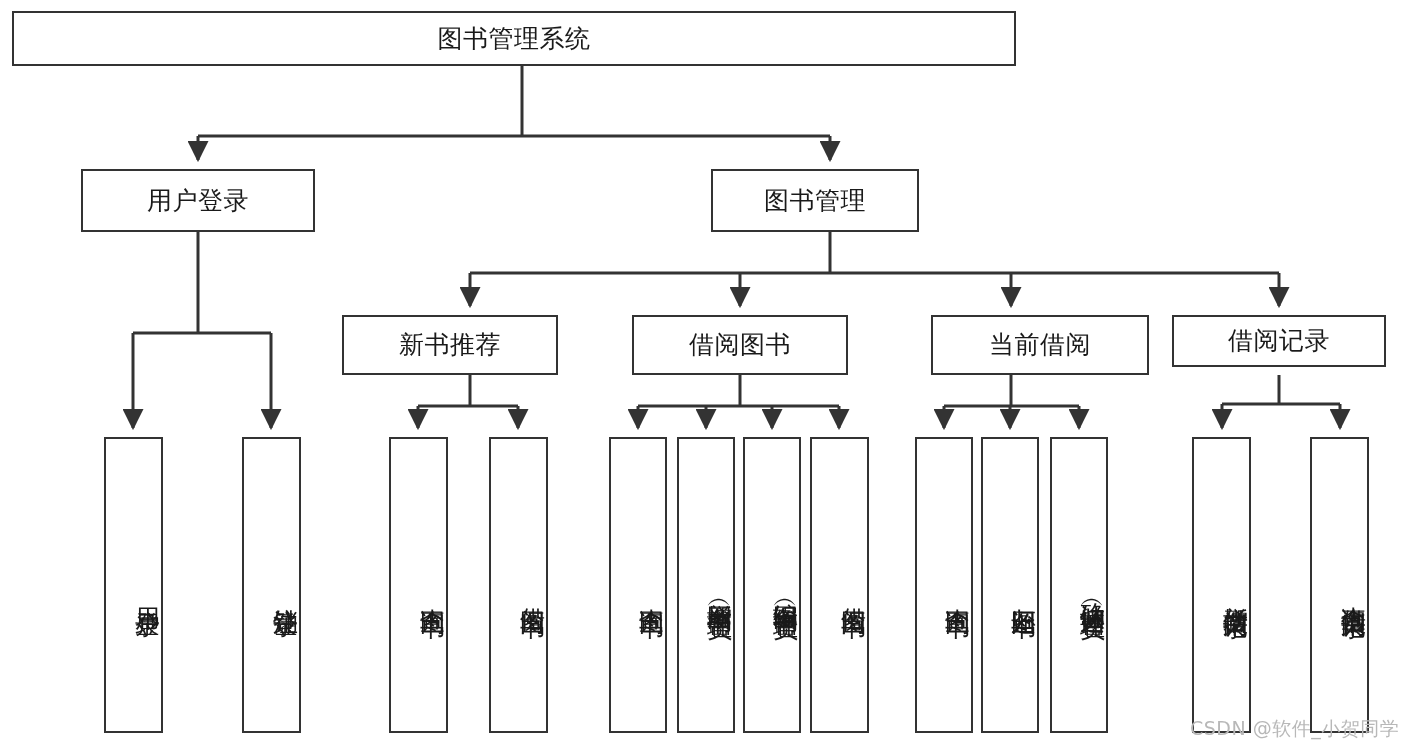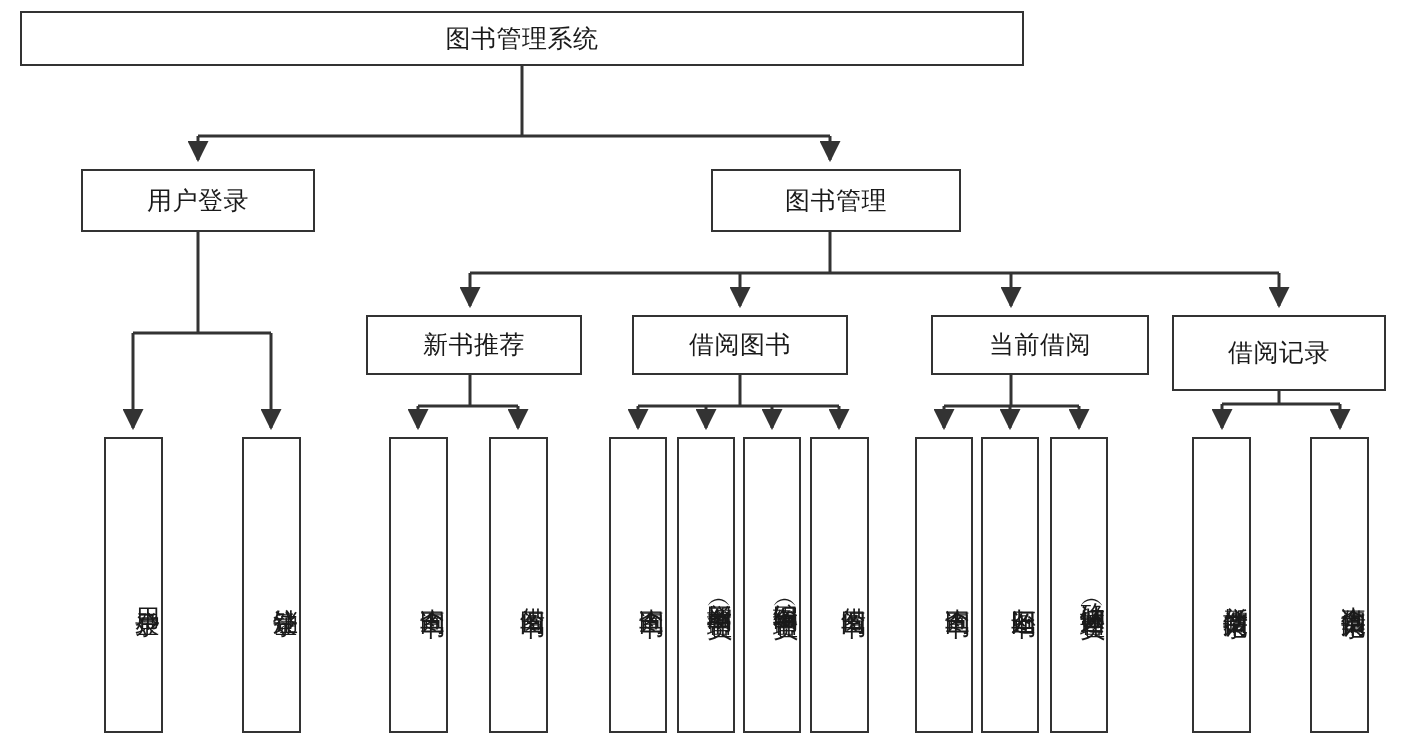--- a/index.html
+++ b/index.html
@@ -111,41 +111,41 @@
       <path d="M 1010 406 L 1010 428" marker-end="url(#arrow)"></path>
       <path d="M 1079 406 L 1079 428" marker-end="url(#arrow)"></path>
 
       <path d="M 1279 375 L 1279 404"></path>
       <path d="M 1222 404 L 1340 404"></path>
       <path d="M 1222 404 L 1222 428" marker-end="url(#arrow)"></path>
       <path d="M 1340 404 L 1340 428" marker-end="url(#arrow)"></path>
     </g>
   </svg>
 
-  <div class="node h" style="left:20px; top:11px; width:1004px; height:55px;">
+  <div class="node h" style="left:12px; top:11px; width:1004px; height:55px;">
     <span class="txt">图书管理系统</span>
   </div>
 
   <div class="node h" style="left:81px; top:169px; width:234px; height:63px;">
     <span class="txt">用户登录</span>
   </div>
-  <div class="node h" style="left:711px; top:169px; width:250px; height:63px;">
+  <div class="node h" style="left:711px; top:169px; width:208px; height:63px;">
     <span class="txt">图书管理</span>
   </div>
 
-  <div class="node h" style="left:366px; top:315px; width:216px; height:60px;">
+  <div class="node h" style="left:342px; top:315px; width:216px; height:60px;">
     <span class="txt">新书推荐</span>
   </div>
   <div class="node h" style="left:632px; top:315px; width:216px; height:60px;">
     <span class="txt">借阅图书</span>
   </div>
   <div class="node h" style="left:902px; top:315px; width:218px; height:60px;margin-left:29px;">
     <span class="txt">当前借阅</span>
   </div>
-  <div class="node h" style="left:1172px; top:315px; width:214px; height:76px;">
+  <div class="node h" style="left:1172px; top:315px; width:214px; height:52px;">
     <span class="txt">借阅记录</span>
   </div>
 
   <div class="node v" style="left:104px; top:437px; width:59px; height:296px;">
     <span class="txt">用户登录</span>
   </div>
   <div class="node v" style="left:242px; top:437px; width:59px; height:296px;">
     <span class="txt">注销登录</span>
   </div>
 
@@ -179,14 +179,15 @@
     <span class="txt">确认归还（管理员）</span>
   </div>
 
   <div class="node v" style="left:1192px; top:437px; width:59px; height:296px;">
     <span class="txt">新增借阅记录</span>
   </div>
   <div class="node v" style="left:1310px; top:437px; width:59px; height:296px;">
     <span class="txt">查询借阅记录</span>
   </div>
 
+  <div class="watermark" style="left:1190px; top:716px;">CSDN @软件_小贺同学</div>
 
 </div>
 
 </body></html>

